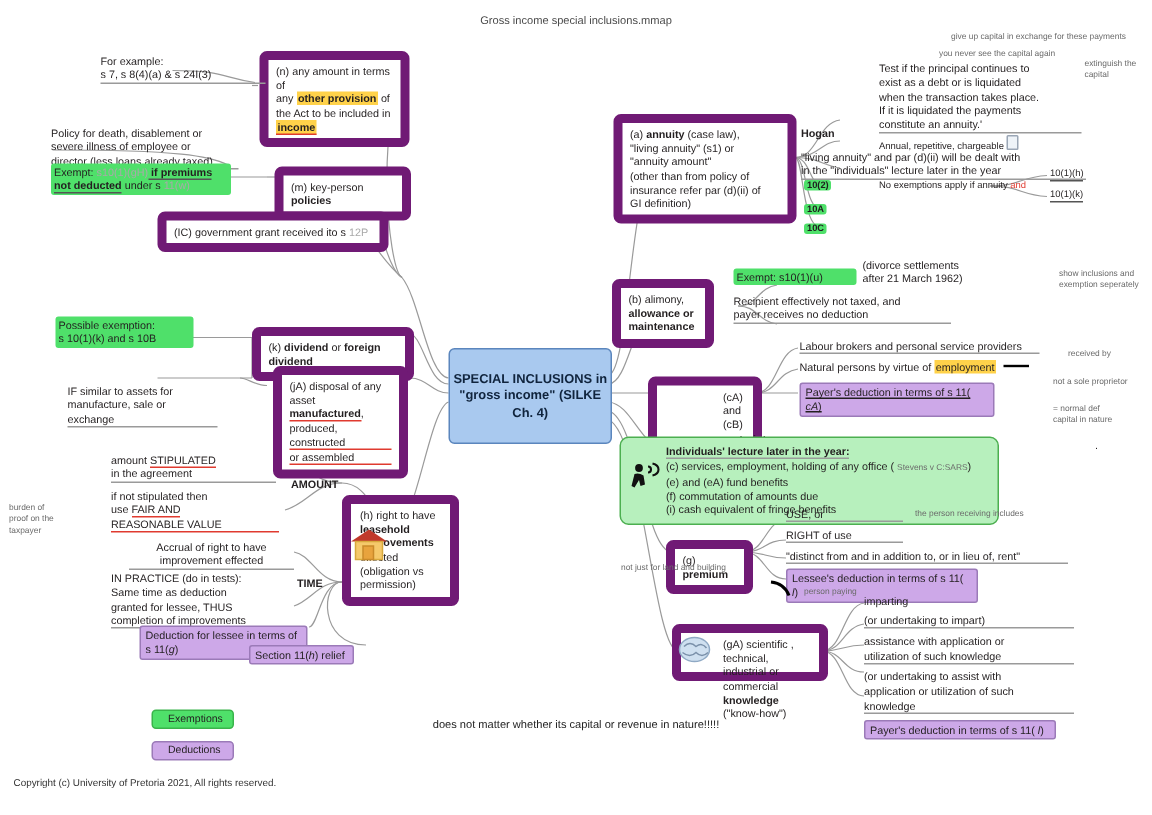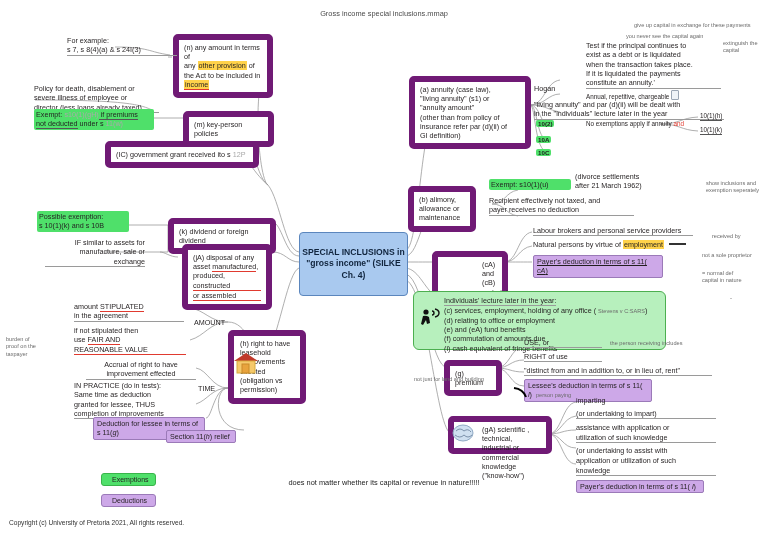--- a/index.html
+++ b/index.html
@@ -11,21 +11,21 @@
   .abs{position:absolute;}
   .lines{position:absolute;left:0;top:0;width:768px;height:543px;pointer-events:none;}
 
   
   .box{
     position:absolute;background:#ffffff;border:6px solid #701a75;border-radius:5px;
     padding:3px 5px;line-height:1.28;box-sizing:border-box;
   }
   .plain{position:absolute;line-height:1.3;}
   .ul{border-bottom:1px solid #9a9a9a;display:block;}
-  .b{font-weight:normal;}
+  .b{font-weight:bold;}
   .i{font-style:italic;}
   .tiny{font-size:5.6px;color:#6b6b6b;}
   .small{font-size:6.3px;}
   .grey{color:#a9a9a9;}
   .red{color:#e03a2f;}
 
   .hl-yellow{background:#ffd24a;padding:0 1px;}
   .u-red{border-bottom:1px solid #e03a2f;}
   .u-blk{border-bottom:1px solid #555;}
 
@@ -206,21 +206,21 @@
 
 <div class="box" style="left:182px;top:244px;width:90px;">
   <div>(jA) disposal of any</div>
   <div>
     <span>asset </span><span class="b u-red">manufactured</span><span>,</span>
   </div>
   <div class="u-red">produced, constructed</div>
   <div class="u-red">or assembled</div>
 </div>
 
-<div class="plain" style="left:45px;top:238px;width:100px;text-align:right;">
+<div class="plain" style="left:45px;top:256px;width:100px;">
   <div>IF similar to assets for</div>
   <div>manufacture, sale or</div>
   <div class="ul">exchange</div>
 </div>
 
 <div class="box" style="left:228px;top:330px;width:78px;height:74px;padding-left:6px;">
   <div>(h) right to have</div>
   <div class="b">leasehold</div>
   <div class="b">improvements</div>
   <div>effected</div>
@@ -381,21 +381,20 @@
   <path d="M13 3 q2 0 2 2 t-2 2" stroke="#111" stroke-width="1.4" fill="none"></path>
   <path d="M16 1 q4 1 4 4 t-4 4" stroke="#111" stroke-width="1.4" fill="none"></path>
 </svg>
 
 <div class="plain" style="left:444px;top:296px;width:218px;">
   <div class="ul b" style="display:inline-block">Individuals' lecture later in the year:</div>
   <div>
     <span>(c) services, employment, holding of any office (</span>
     <span class="tiny">Stevens v C:SARS</span><span>)</span>
   </div>
-  <div>(d) relating to office or employment</div>
   <div>(e) and (eA) fund benefits</div>
   <div>(f) commutation of amounts due</div>
   <div>(i) cash equivalent of fringe benefits</div>
 </div>
 
 <div class="box" style="left:444px;top:360px;width:58px;">
   <span>(g) </span><span class="b">premium</span>
 </div>
 
 <div class="plain tiny" style="left:414px;top:376px;width:80px;">not just for land and building</div>

